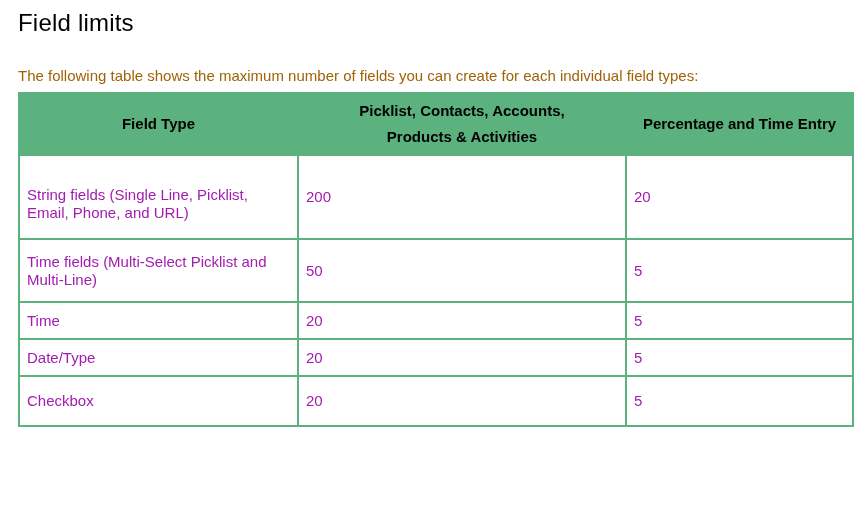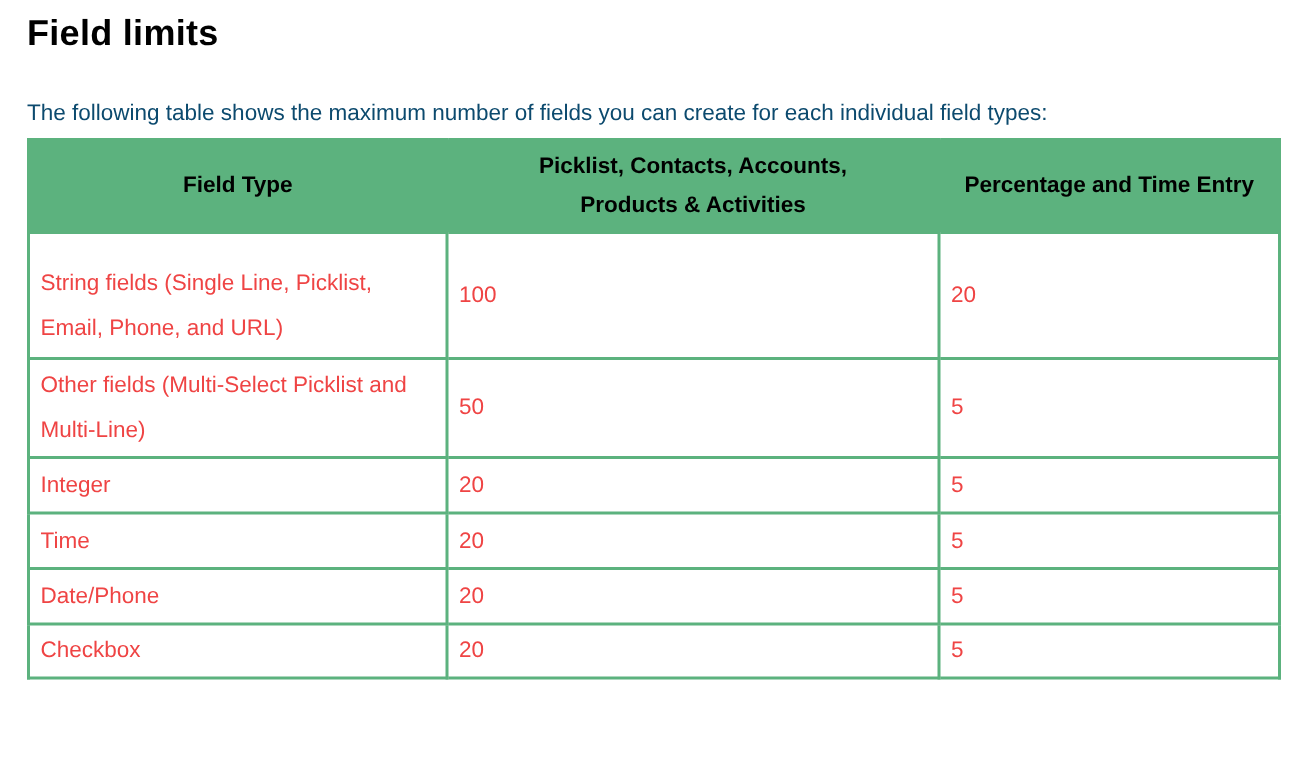--- a/index.html
+++ b/index.html
@@ -4,47 +4,47 @@
 <style>
   :root { --table-green: #5cb27e; }
   html, body { margin: 0; padding: 0; background: #ffffff; }
   body {
     width: 868px; height: 513px; overflow: hidden;
     font-family: "Liberation Sans", sans-serif;
     color: #1a1a1a;
   }
   .page { padding: 9px 17px 0 18px; }
   .page-title {
-    font-size: 24px; font-weight: 700; color: #000000;
+    font-size: 24px; font-weight: 400; color: #000000;
     margin: 0; letter-spacing: 0.2px;
   }
   .intro {
-    font-size: 15px; color: #0c4a6e;
+    font-size: 15px; color: #a16207;
     margin: 30px 0 8px 0;
   }
   table.limits {
     border-collapse: collapse; table-layout: fixed;
     width: 834px;
   }
   th, td { border: 2px solid var(--table-green); box-sizing: border-box; }
   th {
     background: var(--table-green);
     color: #000000; font-size: 15px; font-weight: 700;
     text-align: center; vertical-align: middle;
     padding: 4px 6px; height: 59px; line-height: 26px;
   }
   td {
-    font-size: 15px; color: #ef4444;
+    font-size: 15px; color: #a21caf;
     vertical-align: middle; padding: 2px 8px 2px 7px;
-    line-height: 30px; background: #ffffff;
+    line-height: 18px; background: #ffffff;
   }
   tr.r0 td { height: 84px; }
   tr.r1 td { height: 63px; }
   tr.rs td { height: 37px; }
-  tr.r6 td { height: 24px; }
+  tr.r6 td { height: 50px; }
   td.lowered { padding-top: 16px; }
 </style>
 </head>
 <body>
 
 <div class="page">
   <h1 class="page-title">Field limits</h1>
   <p class="intro">The following table shows the maximum number of fields you can create for each individual field types:</p>
 
   <table class="limits">
@@ -63,40 +63,35 @@
           <div>Products &amp; Activities</div>
         </th>
         <th>
           <div>Percentage and Time Entry</div>
         </th>
       </tr>
     </thead>
     <tbody>
       <tr class="r0">
         <td class="lowered">String fields (Single Line, Picklist, Email, Phone, and URL)</td>
-        <td>100</td>
+        <td>200</td>
         <td>20</td>
       </tr>
       <tr class="r1">
-        <td>Other fields (Multi-Select Picklist and Multi-Line)</td>
+        <td>Time fields (Multi-Select Picklist and Multi-Line)</td>
         <td>50</td>
-        <td>5</td>
-      </tr>
-      <tr class="rs">
-        <td>Integer</td>
-        <td>20</td>
         <td>5</td>
       </tr>
       <tr class="rs">
         <td>Time</td>
         <td>20</td>
         <td>5</td>
       </tr>
       <tr class="rs">
-        <td>Date/Phone</td>
+        <td>Date/Type</td>
         <td>20</td>
         <td>5</td>
       </tr>
       <tr class="r6">
         <td>Checkbox</td>
         <td>20</td>
         <td>5</td>
       </tr>
     </tbody>
   </table>

